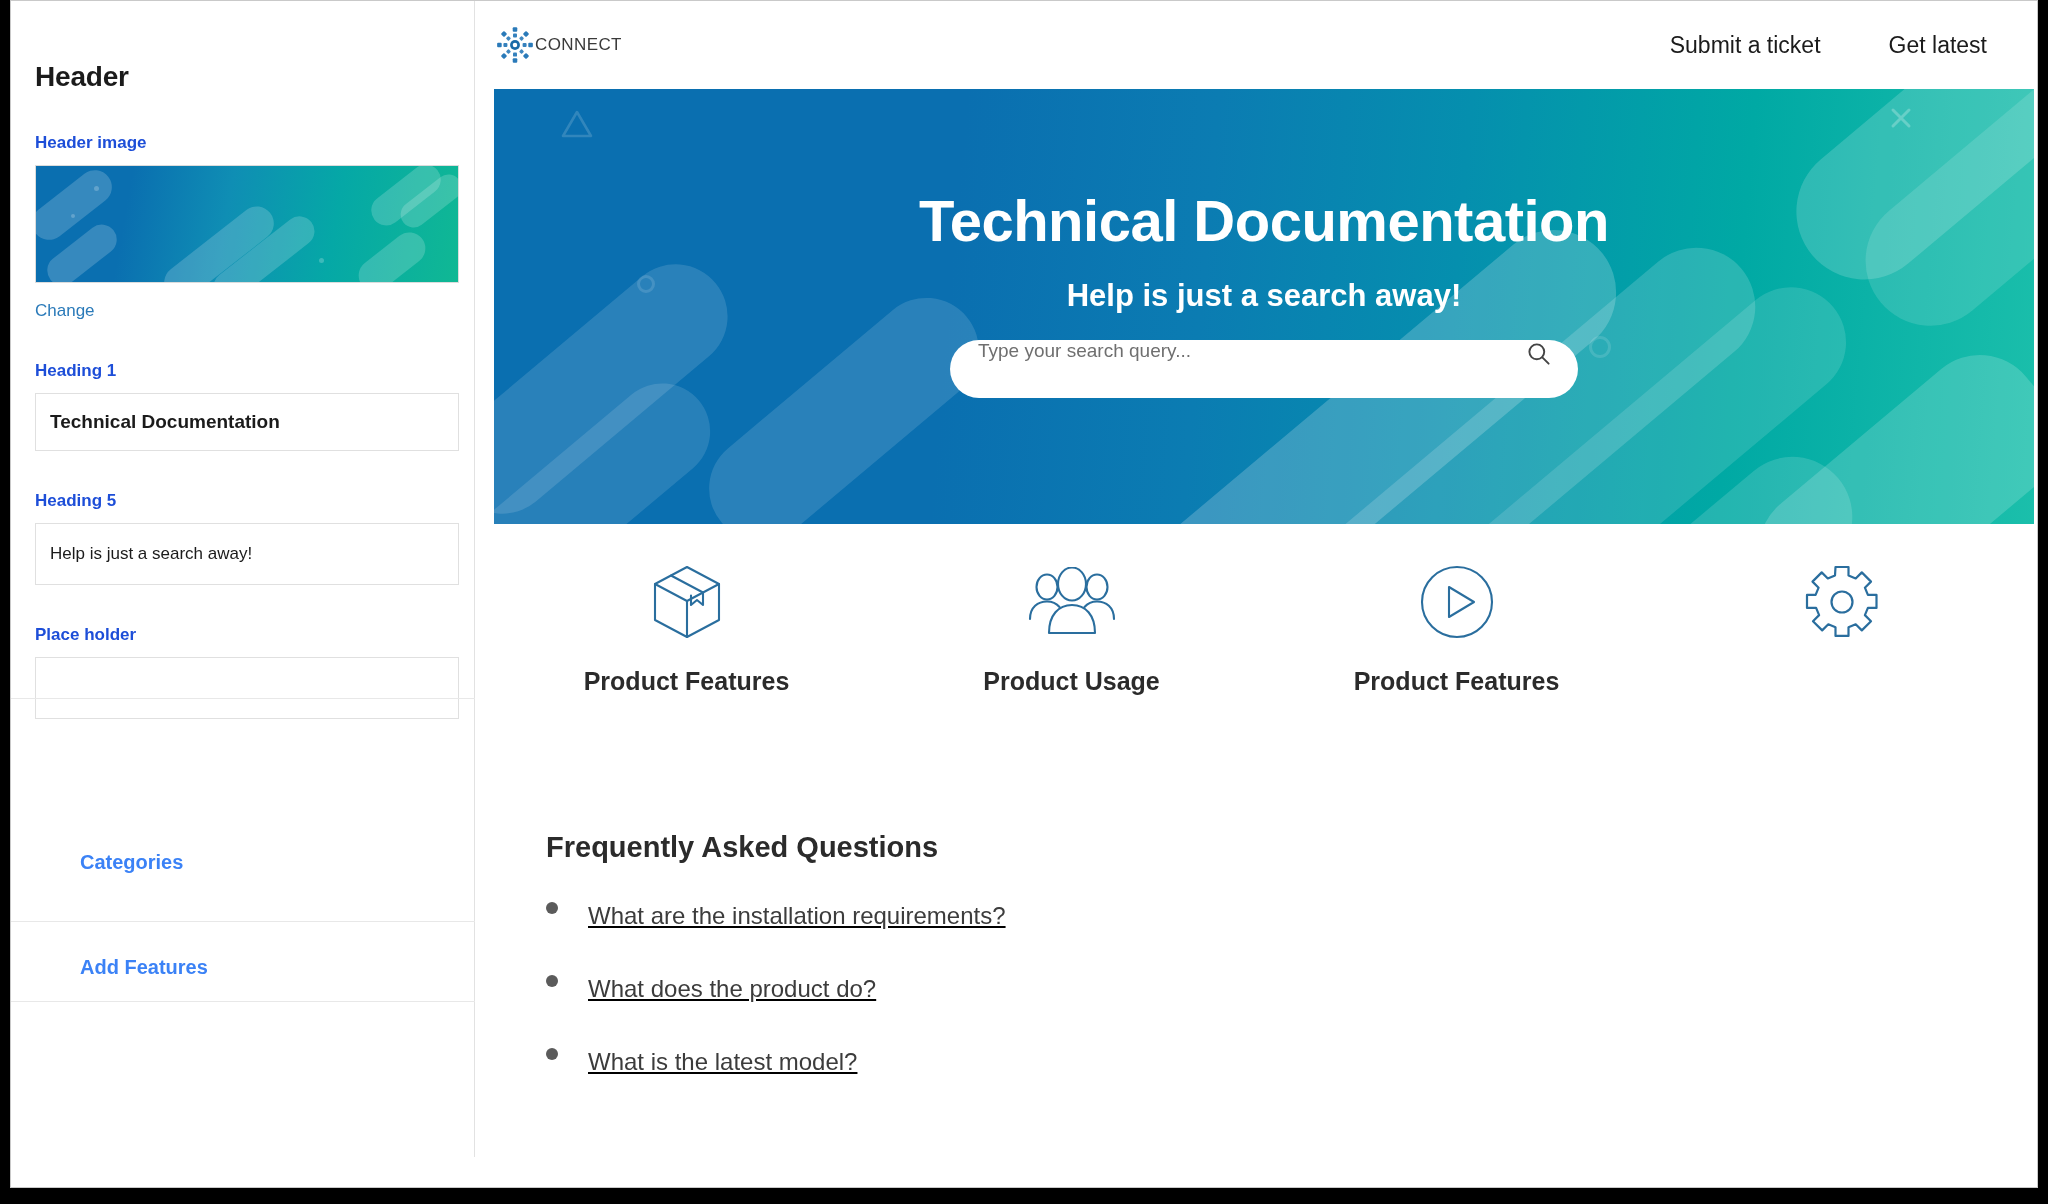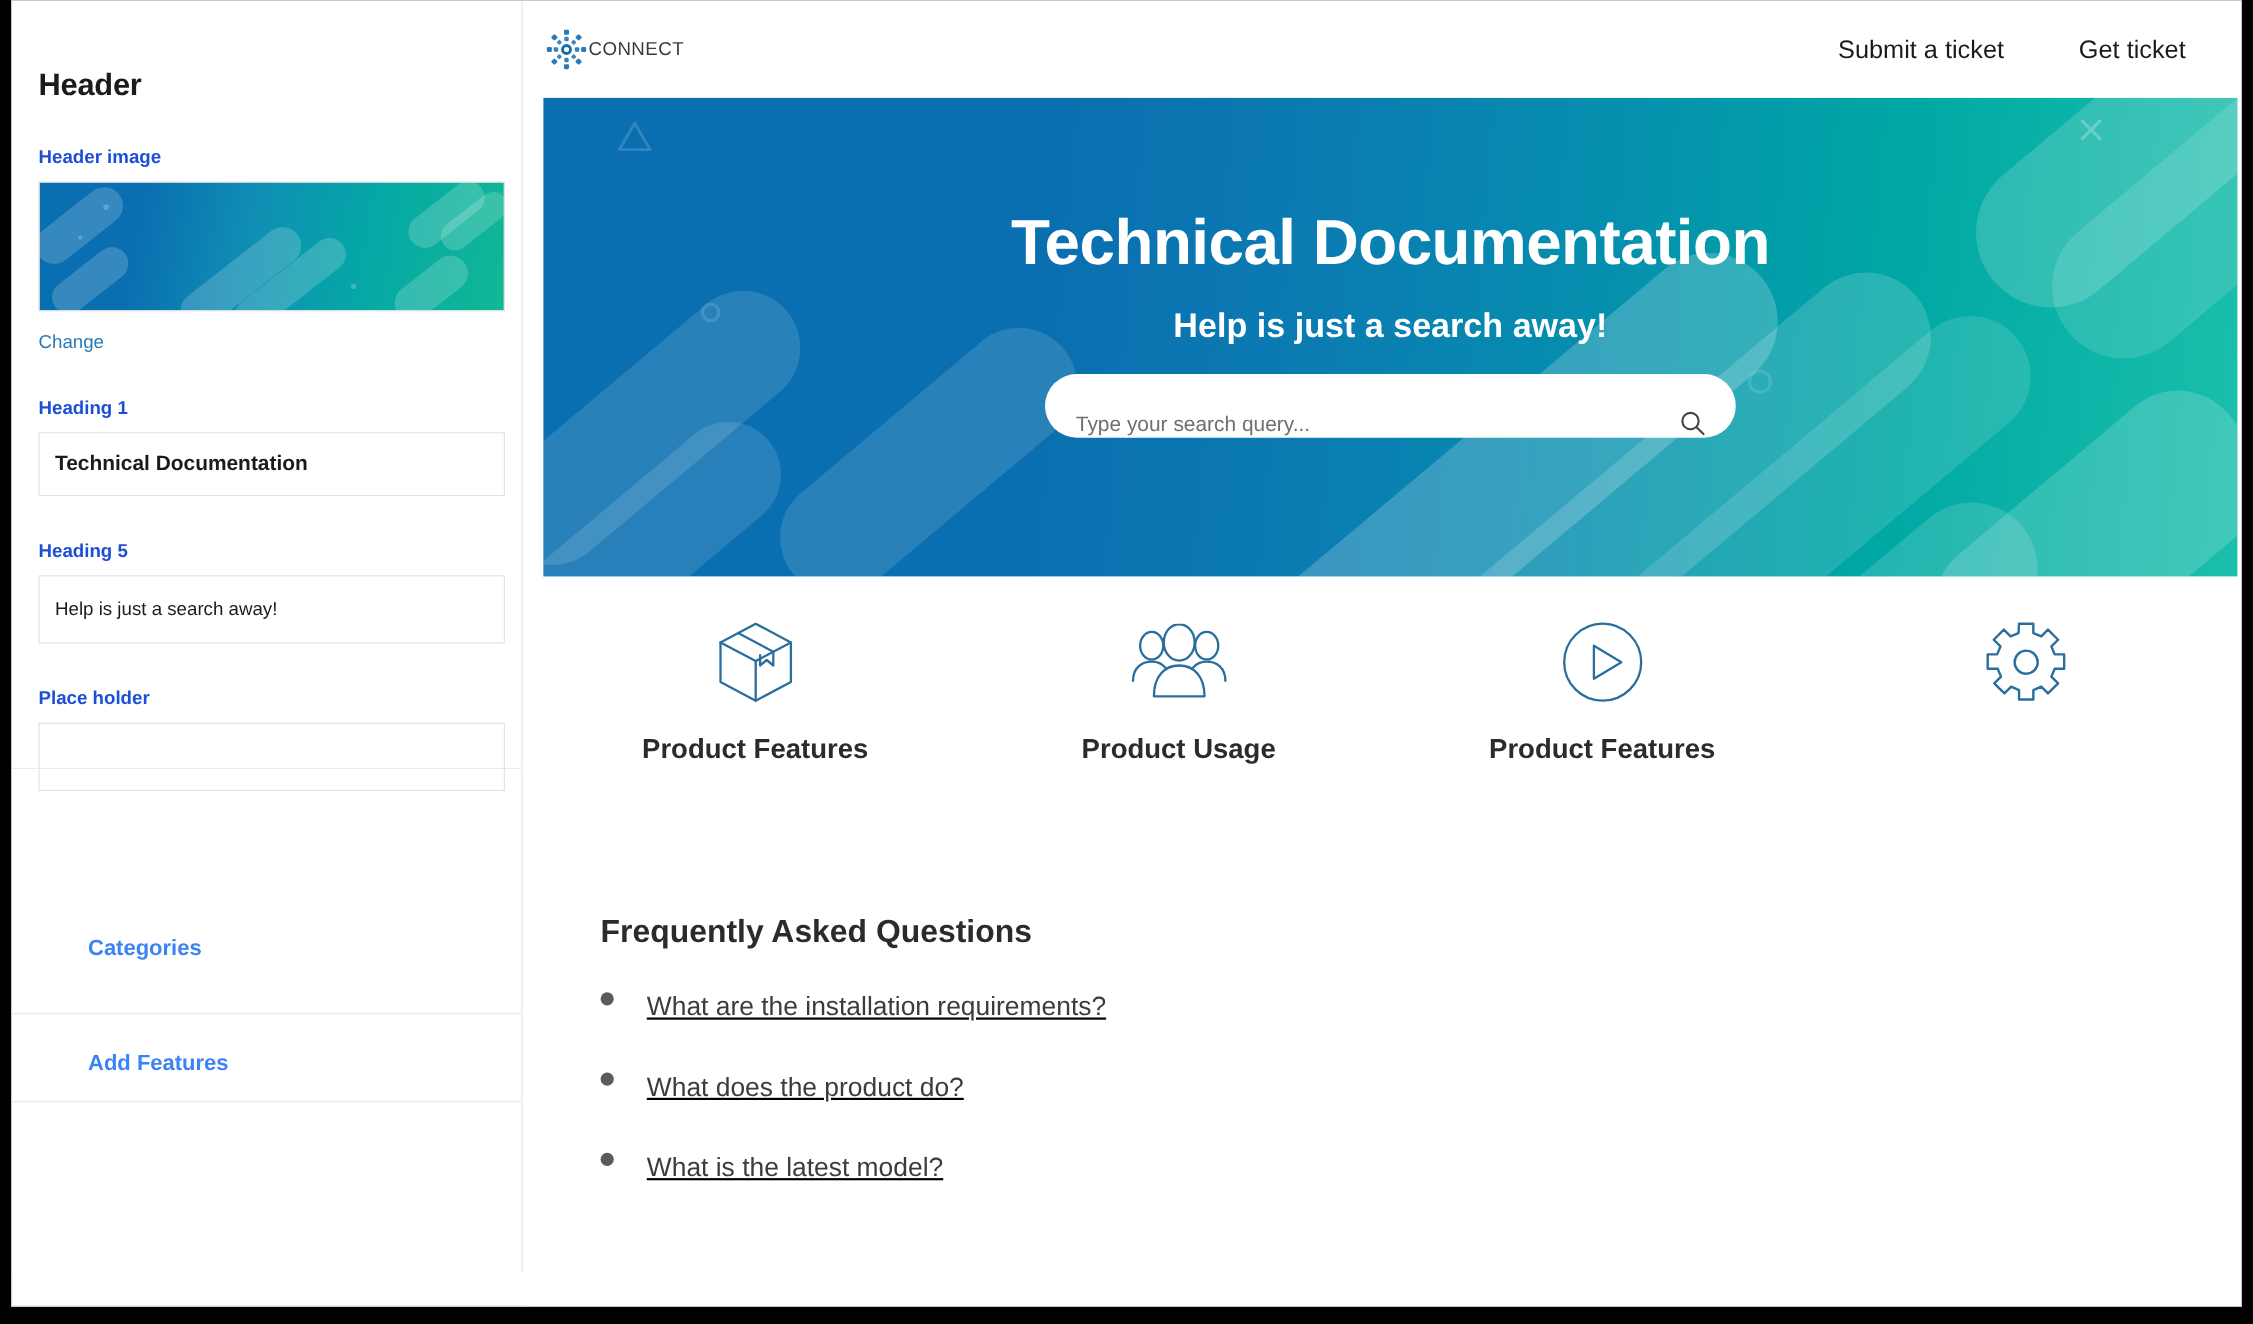--- a/index.html
+++ b/index.html
@@ -174,21 +174,21 @@
     color: #ffffff;
     margin-top: 24px;
   }
   .searchbar {
     width: 628px;
     height: 58px;
     margin: 26px auto 0 auto;
     background: #ffffff;
     border-radius: 30px;
     display: flex;
-    align-items: flex-end;
+    align-items: flex-start;
     padding: 0 26px 0 28px;
   }
   .search-input {
     flex: 1;
     border: none;
     outline: none;
     font-size: 19px;
     color: #7b7b7b;
     font-family: "Liberation Sans", sans-serif;
     background: transparent;
@@ -318,21 +318,21 @@
               <rect x="25" y="11.2" width="3.8" height="3.8" rx="0.9" transform="rotate(45 26.9 13.1)" opacity="0.9"></rect>
               <rect x="11.2" y="25" width="3.8" height="3.8" rx="0.9" transform="rotate(45 13.1 26.9)" opacity="0.9"></rect>
               <rect x="25" y="25" width="3.8" height="3.8" rx="0.9" transform="rotate(45 26.9 26.9)" opacity="0.9"></rect>
             </g>
           </g>
         </svg>
         <span class="brand-text">CONNECT</span>
       </div>
       <div class="nav-spacer"></div>
       <span class="nav-link">Submit a ticket</span>
-      <span class="nav-link">Get ticket</span>
+      <span class="nav-link">Get latest</span>
     </div>
 
     <div class="hero">
 
       <div class="hero-shape" style="left:-70px; top:248px; width:330px; height:104px; background:rgba(255,255,255,0.13); transform:rotate(-40deg);"></div>
 
       <div class="hero-shape" style="left:-60px; top:360px; width:300px; height:96px; background:rgba(255,255,255,0.12); transform:rotate(-40deg);"></div>
       <div class="hero-shape" style="left:190px; top:278px; width:320px; height:105px; background:rgba(255,255,255,0.13); transform:rotate(-40deg);"></div>
 
       <div class="hero-shape" style="left:560px; top:300px; width:620px; height:125px; background:rgba(255,255,255,0.20); transform:rotate(-40deg); border-radius:70px;"></div>

